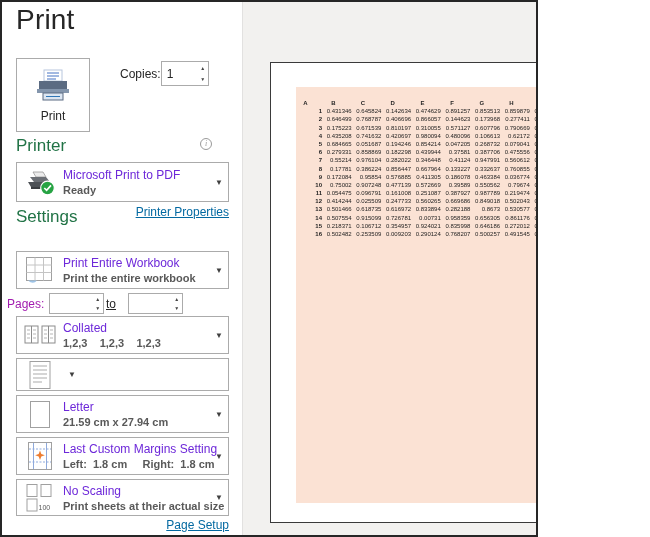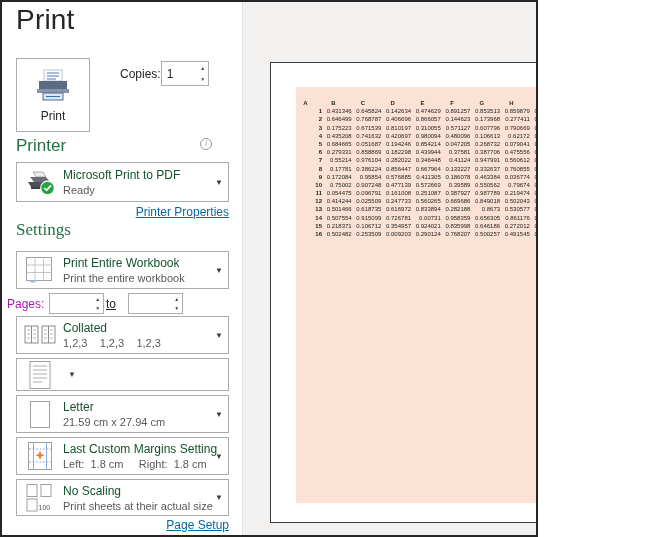--- a/index.html
+++ b/index.html
@@ -28,22 +28,22 @@
 
   .section-heading { position:absolute; left:14px; font-size:17px; color:#217346; font-weight:400; }
 
   .info-icon { position:absolute; left:198px; top:136px; width:12px; height:12px; border-radius:50%; border:1px solid #9a9a9a;
     color:#9a9a9a; font-size:8px; line-height:10px; text-align:center; font-family:"Liberation Serif", serif; font-style:italic; }
 
   .select { position:absolute; left:14px; width:213px; background:#fff; border:1px solid #ababab;
     display:flex; align-items:center; cursor:pointer; }
   .sel-icon { width:46px; display:flex; align-items:center; justify-content:center; flex:0 0 46px; }
   .sel-text { flex:1; display:flex; flex-direction:column; justify-content:center; gap:2px; min-width:0; }
-  .sel-main { font-size:12px; color:#14532d; white-space:pre; }
-  .sel-sub { font-size:11px; color:#595959; white-space:pre; }
+  .sel-main { font-size:12px; color:#6d28d9; white-space:pre; }
+  .sel-sub { font-size:11px; color:#595959; white-space:pre;font-weight:bold; }
   .sel-caret { flex:0 0 18px; font-size:8px; color:#404040; text-align:center; }
 
   .green-link { position:absolute; right:13px; font-size:12px; color:#0369a1; text-decoration:underline; cursor:pointer;margin-left:28px; }
 
   .pages-label { position:absolute; left:5px; top:295px; font-size:12px; color:#a21caf; }
   .pages-to { position:absolute; left:104px; top:295px; font-size:12px; color:#262626;text-decoration:underline; }
   .pages-spin1 { position:absolute; left:47px; top:291px; width:55px; height:21px; }
   .pages-spin2 { position:absolute; left:126px; top:291px; width:55px; height:21px; }
 
   
@@ -119,21 +119,21 @@
       </div>
       <div class="sel-text">
         <div class="sel-main">Microsoft Print to PDF</div>
         <div class="sel-sub">Ready</div>
       </div>
       <div class="sel-caret">▼</div>
     </div>
 
     <a class="green-link" style="top:203px;">Printer Properties</a>
 
-    <div class="section-heading" style="top:218px;font-family:Liberation Serif, serif;">Settings</div>
+    <div class="section-heading" style="top:205px;">Settings</div>
 
     <div class="select" style="top:249px;height:38px;">
       <div class="sel-icon">
         <svg width="30" height="28" viewBox="0 0 30 28">
           <rect x="1.5" y="1.5" width="25" height="23" fill="#ffffff" stroke="#a0a0a0"></rect>
           <line x1="1.5" y1="9" x2="26.5" y2="9" stroke="#c4c4c4"></line>
           <line x1="1.5" y1="16.5" x2="26.5" y2="16.5" stroke="#c4c4c4"></line>
           <line x1="10" y1="1.5" x2="10" y2="24.5" stroke="#c4c4c4"></line>
           <line x1="18.5" y1="1.5" x2="18.5" y2="24.5" stroke="#c4c4c4"></line>
           <path d="M3 24.5 q5 4.5 9 0 z" fill="#9dc3e6"></path>

